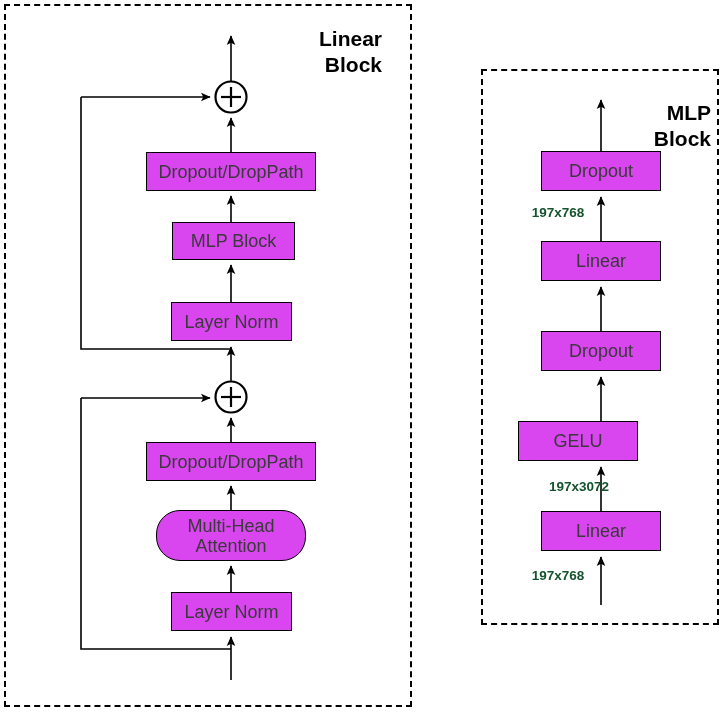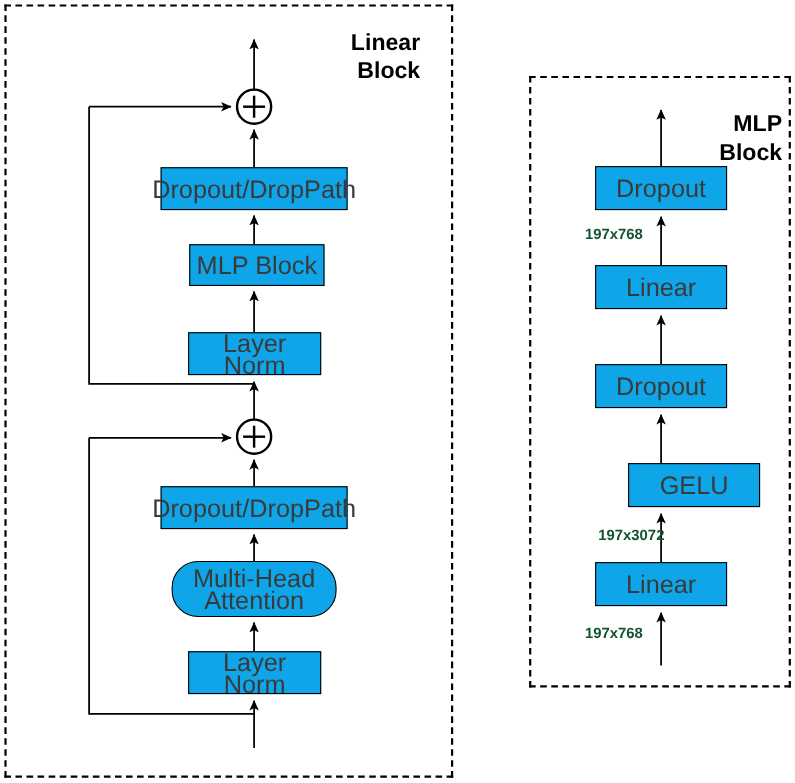--- a/index.html
+++ b/index.html
@@ -27,23 +27,23 @@
     font-size: 21px;
     line-height: 26px;
     color: #000000;
     text-align: right;
     white-space: pre-line;
   }
   .node-box {
     position: absolute;
     box-sizing: border-box;
     border: 1.6px solid #000000;
-    background: #0ea5e9;
+    background: #d946ef;
     color: #3a3a3a;
-    font-size: 23px;
+    font-size: 18px;
     line-height: 20px;
     display: flex;
     align-items: center;
     justify-content: center;
     text-align: center;
     white-space: pre-line;
   }
   .edge-label {
     position: absolute;
     font-size: 13.5px;
@@ -145,23 +145,23 @@
 Attention</div>
 
   <div class="node-box" style="left:171px; top:592px; width:121px; height:39px;">Layer Norm</div>
 
   <div class="node-box" style="left:541px; top:151px; width:120px; height:40px;">Dropout</div>
 
   <div class="node-box" style="left:541px; top:241px; width:120px; height:40px;">Linear</div>
 
   <div class="node-box" style="left:541px; top:331px; width:120px; height:40px;">Dropout</div>
 
-  <div class="node-box" style="left:571px; top:421px; width:120px; height:40px;">GELU</div>
+  <div class="node-box" style="left:518px; top:421px; width:120px; height:40px;">GELU</div>
 
   <div class="node-box" style="left:541px; top:511px; width:120px; height:40px;">Linear</div>
 
   <div class="edge-label" style="left:513px; top:205px; width:90px;">197x768</div>
 
-  <div class="edge-label" style="left:508px; top:479px; width:96px;text-align:right;">197x3072</div>
+  <div class="edge-label" style="left:531px; top:479px; width:96px;">197x3072</div>
 
   <div class="edge-label" style="left:513px; top:568px; width:90px;">197x768</div>
 
 </div>
 
 </body></html>

